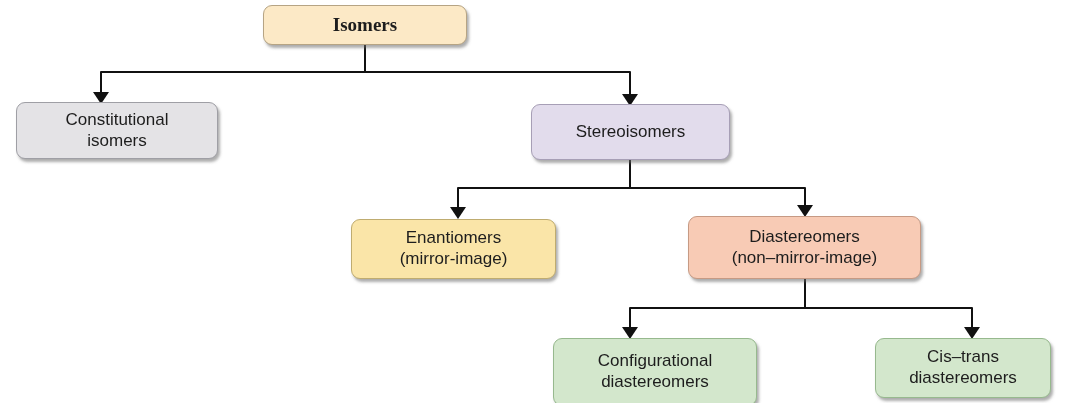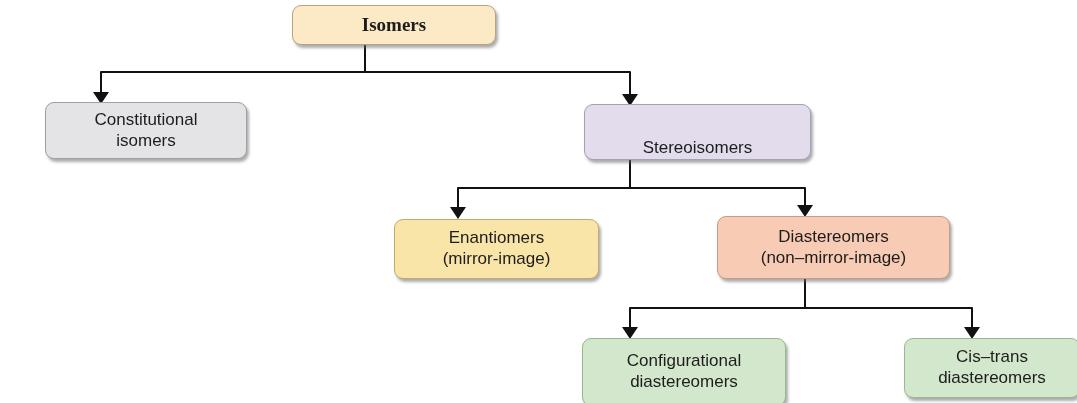--- a/index.html
+++ b/index.html
@@ -33,33 +33,32 @@
     display: flex;
     align-items: center;
     justify-content: center;
     text-align: center;
     border: 1.5px solid #a0a0a6;
     border-radius: 9px;
     box-shadow: 2px 3px 3px rgba(105,105,105,0.55);
     font-size: 17px;
     line-height: 1.22;
     color: #1d1d1d;
-    margin-left: 29px;
   }
   .node .label { white-space: pre-line; }
   .node-root {
     font-family: "Liberation Serif", serif;
     font-weight: bold;
     font-size: 19px;
   }
   
   #node-isomers        { left: 263px; top:   5px; width: 204px; height: 40px; }
   #node-constitutional { left:   16px; top: 102px; width: 202px; height: 57px; }
-  #node-stereoisomers  { left: 555px; top: 104px; width: 227px; height: 56px; align-items: flex-end; }
-  #node-enantiomers    { left: 365px; top: 219px; width: 205px; height: 60px; }
+  #node-stereoisomers  { left: 531px; top: 104px; width: 199px; height: 56px; }
+  #node-enantiomers    { left: 351px; top: 219px; width: 205px; height: 60px; }
   #node-diastereomers  { left: 688px; top: 216px; width: 233px; height: 63px; }
   #node-configurational{ left: 553px; top: 338px; width: 204px; height: 68px; }
   #node-cistrans       { left: 875px; top: 338px; width: 176px; height: 60px; }
 </style>
 </head>
 <body>
 
 <div class="canvas">
 
   <svg class="connectors" viewBox="0 0 1077 403" xmlns="http://www.w3.org/2000/svg" style="color: rgb(17, 17, 17);">

